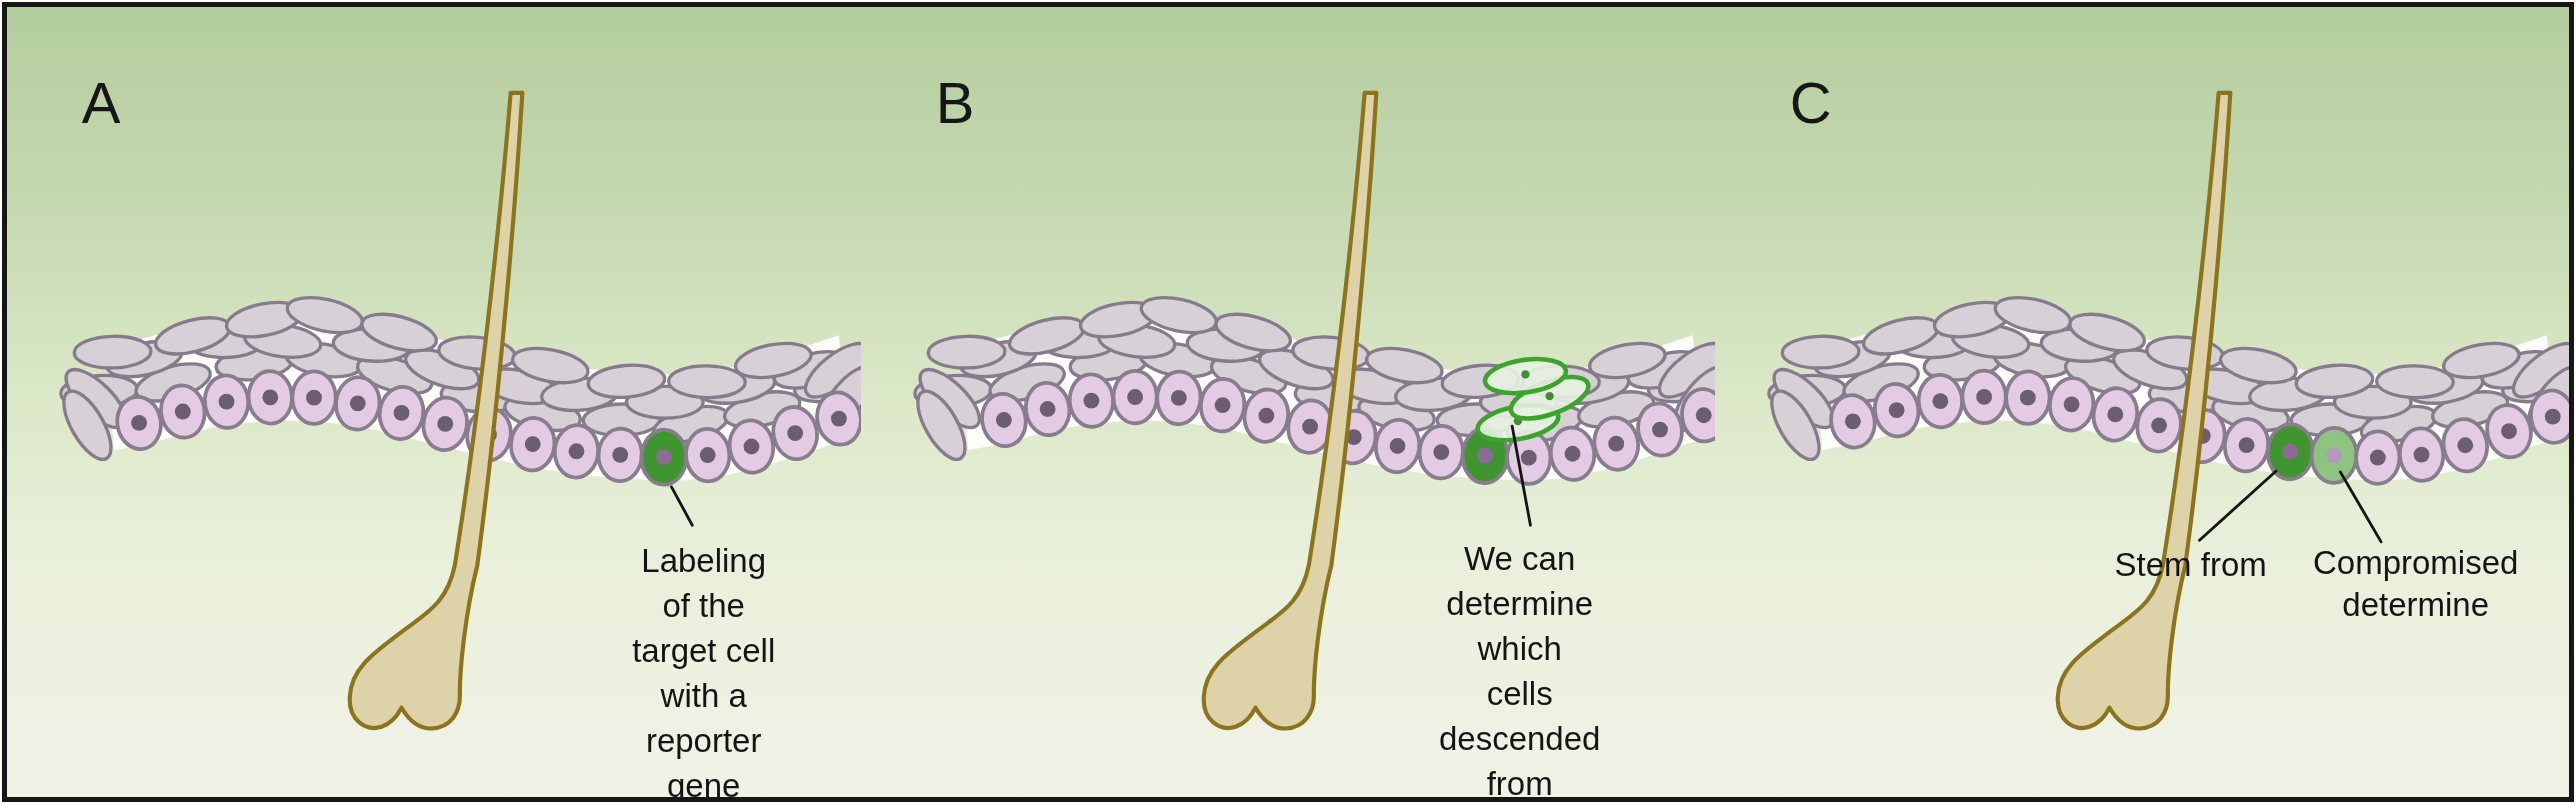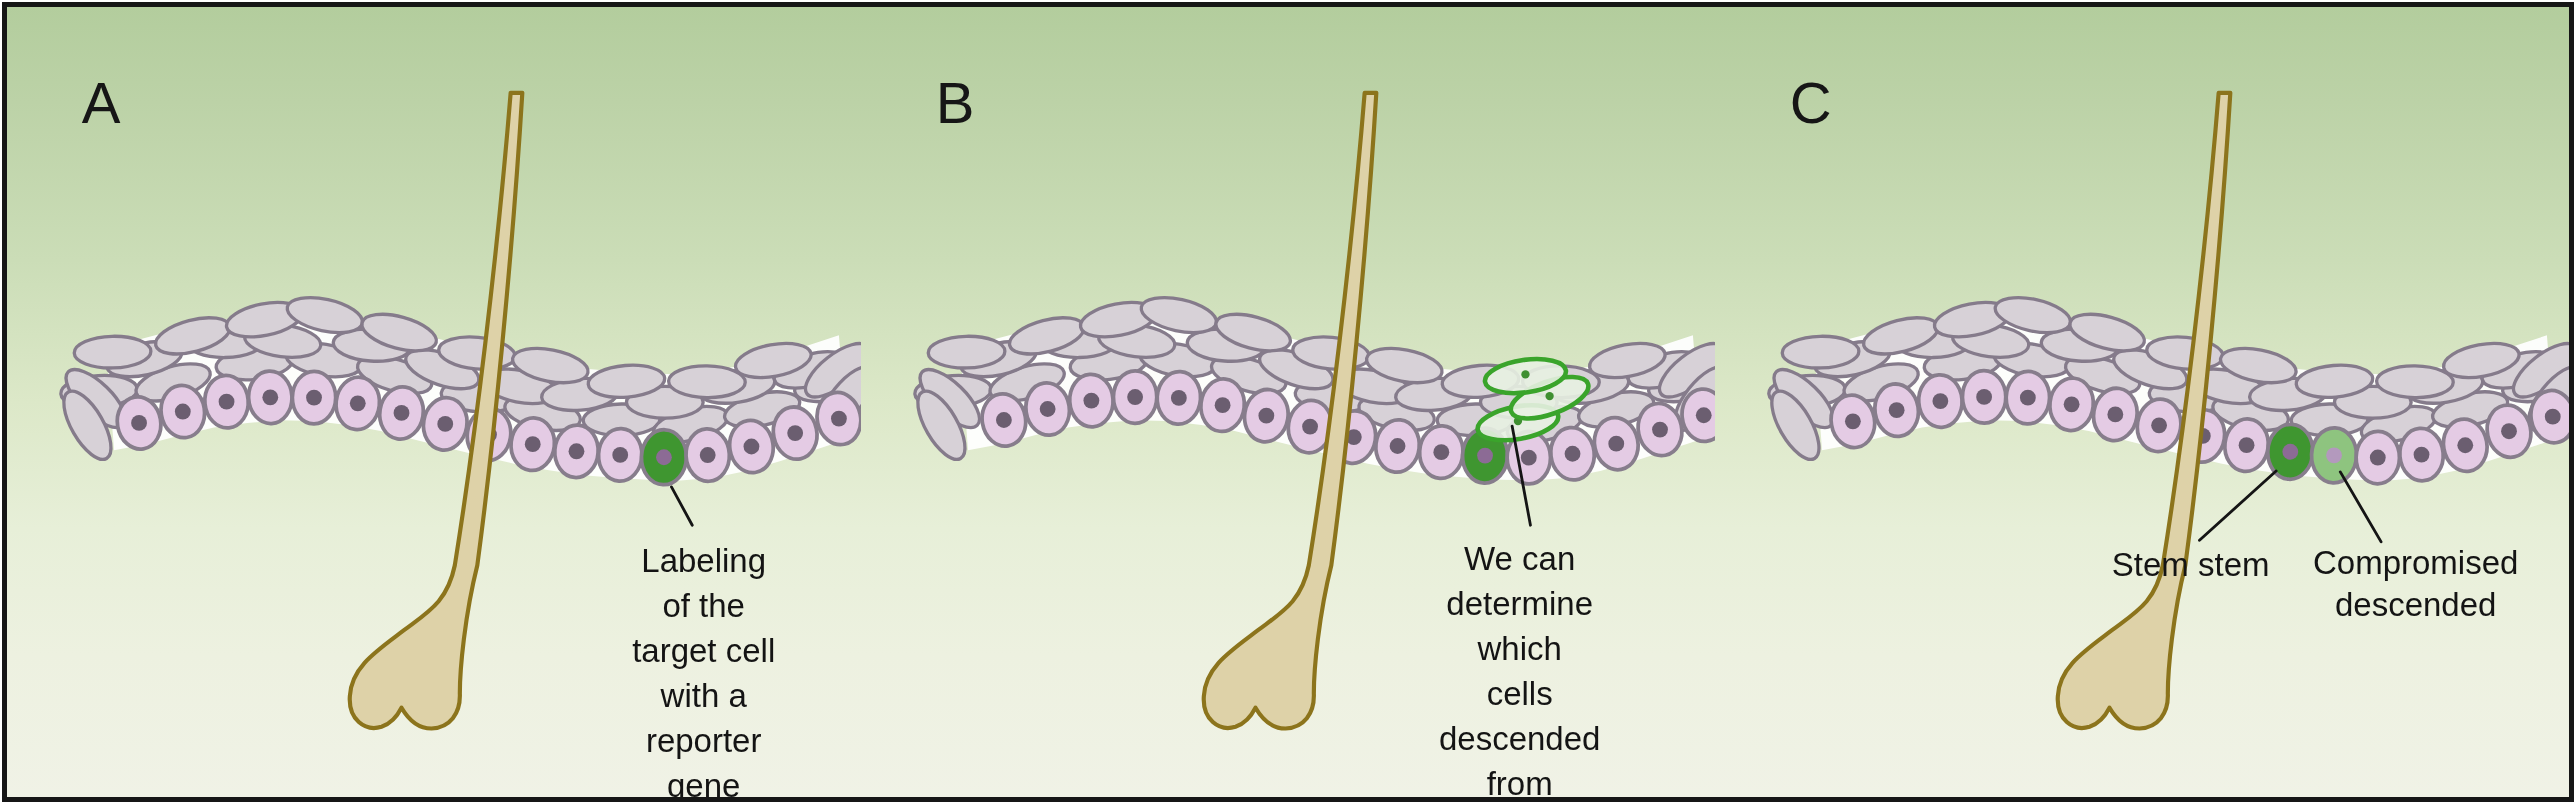--- a/index.html
+++ b/index.html
@@ -294,21 +294,21 @@
             </g>
             <g>
               <path d="M 604,103 C 588,300 561,520 537,670 C 528,714 505,726 476,748 C 443,773 413,792 411,827 C 409,855 429,870 449,864 C 461,860 468,851 473,841 C 480,853 492,866 509,866 C 531,865 544,848 543,824 C 543,795 549,730 564,670 C 584,520 606,300 618,103 Z" fill="#ded2a8" stroke="#8c741c" stroke-width="5" stroke-linejoin="round"></path>
             </g>
             <g>
               <line x1="673" y1="557" x2="581" y2="640" stroke="#151515" stroke-width="3.4" stroke-linecap="round"></line>
               <line x1="750" y1="558" x2="799" y2="642" stroke="#151515" stroke-width="3.4" stroke-linecap="round"></line>
             </g>
           </svg>
         <div class="panel-letter">C</div>
-        <div class="caption" style="left:476px;top:535px;">Stem stem</div>
+        <div class="caption" style="left:476px;top:535px;">Stem from</div>
         <div class="caption tight" style="left:701px;top:535px;">Compromised
-descended</div>
+determine</div>
       </div>
 
     </div>
   </div>
 </div>
 
 
 </body></html>

